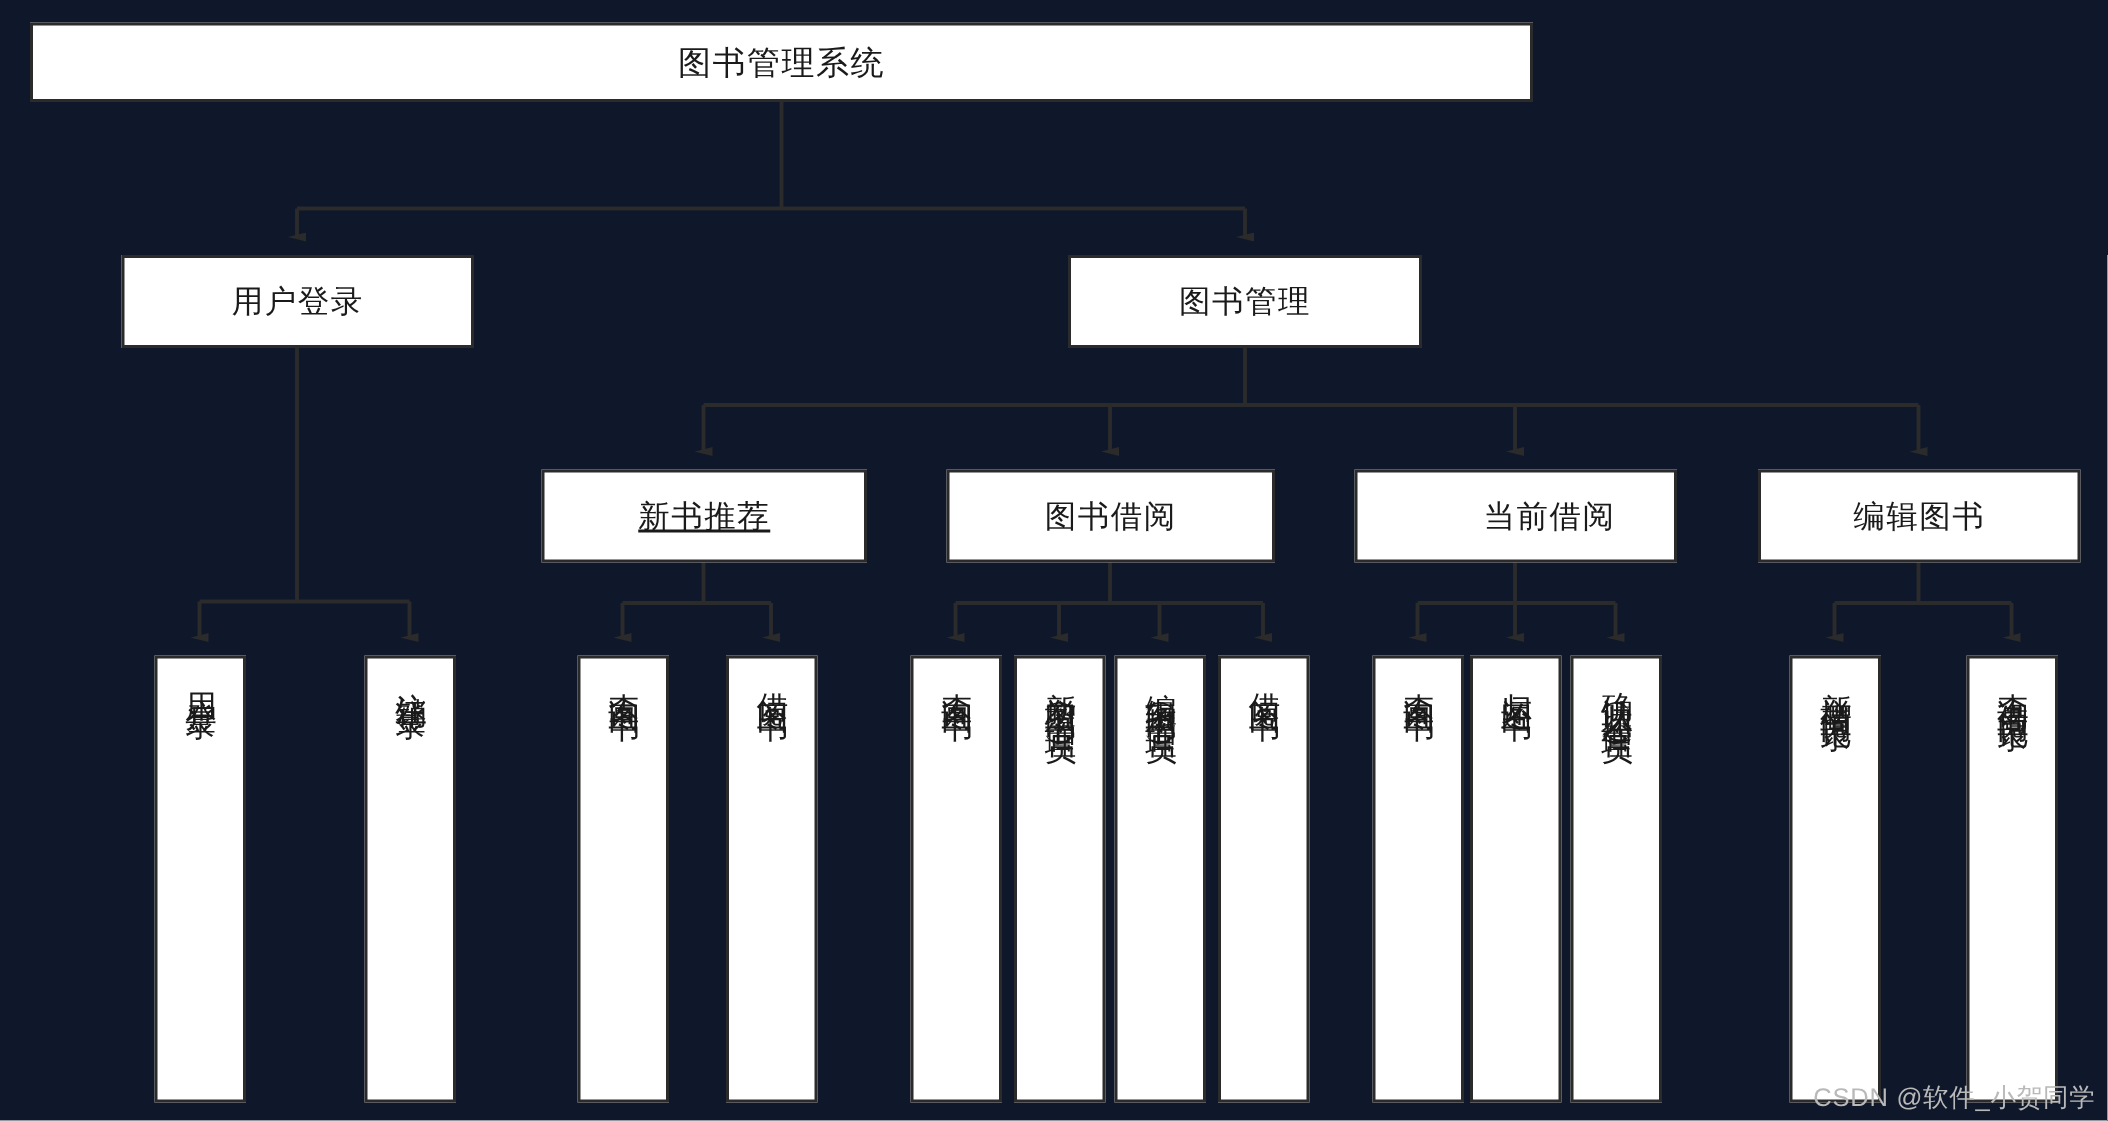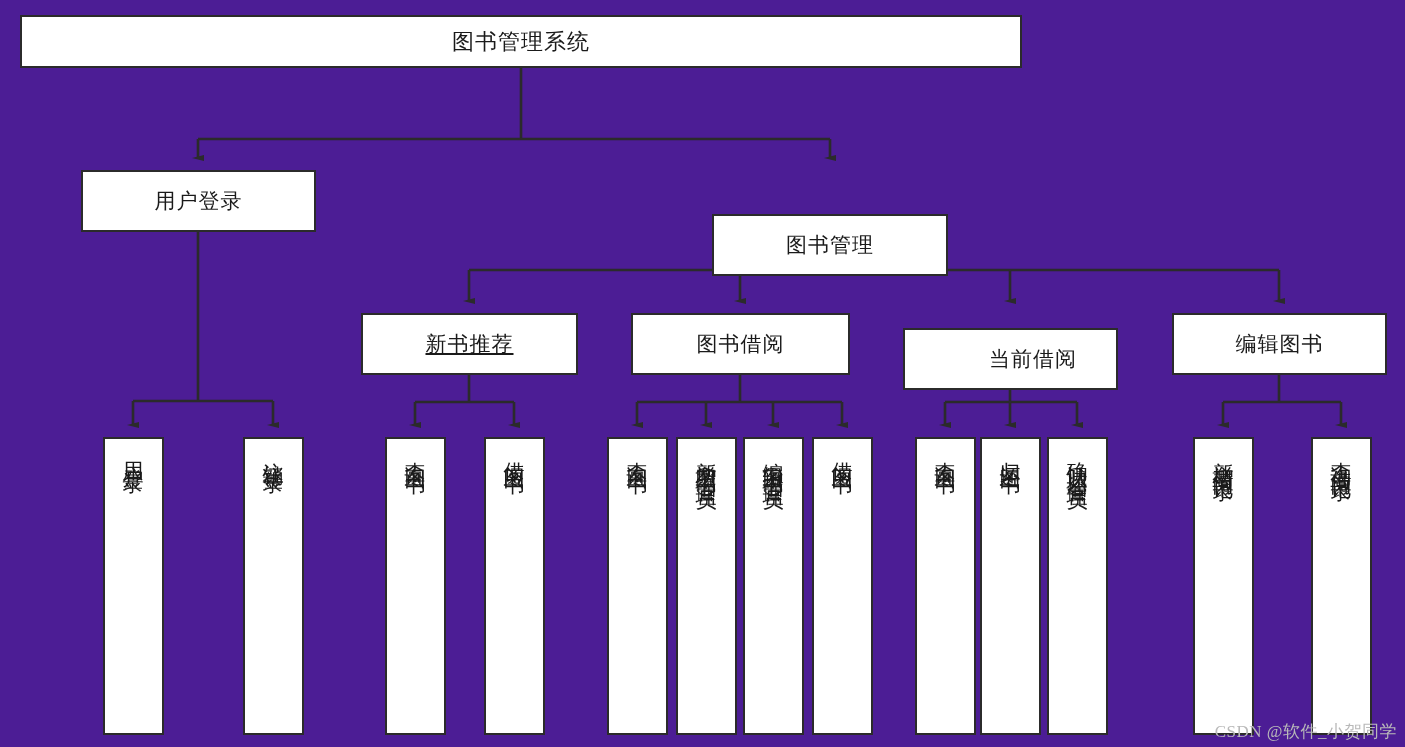--- a/index.html
+++ b/index.html
@@ -7,21 +7,21 @@
     padding: 0;
     background: #ffffff;
   }
   body {
     font-family: "Liberation Sans", "DejaVu Sans", sans-serif;
   }
   #diagram-root {
     position: relative;
     width: 1405px;
     height: 747px;
-    background: #4c1d95;
+    background: #0f172a;
     overflow: hidden;
   }
   svg.edges {
     position: absolute;
     left: 0;
     top: 0;
     width: 1405px;
     height: 747px;
     pointer-events: none;
   }
@@ -58,21 +58,20 @@
   }
   .watermark {
     position: absolute;
     right: 8px;
     bottom: 4px;
     font-size: 17px;
     color: #b9b9b9;
     letter-spacing: 0.5px;
     user-select: none;
     white-space: nowrap;
-    font-family: Liberation Serif, serif;
   }
 </style>
 </head>
 <body>
 
 <div id="diagram-root">
 
   <svg class="edges" viewBox="0 0 1405 747">
     <defs>
       <marker id="arrowhead" markerWidth="10" markerHeight="12" refX="3" refY="6" orient="auto" markerUnits="userSpaceOnUse">
@@ -123,31 +122,31 @@
     </g>
   </svg>
 
   <div class="node horiz root" style="left:20px; top:15px; width:1002px; height:53px;">
     <span>图书管理系统</span>
   </div>
 
   <div class="node horiz" style="left:81px; top:170px; width:235px; height:62px;">
     <span>用户登录</span>
   </div>
-  <div class="node horiz" style="left:712px; top:170px; width:236px; height:62px;margin-top:44px;">
+  <div class="node horiz" style="left:712px; top:170px; width:236px; height:62px;">
     <span>图书管理</span>
   </div>
 
   <div class="node horiz" style="left:361px; top:313px; width:217px; height:62px;text-decoration:underline;">
     <span>新书推荐</span>
   </div>
   <div class="node horiz" style="left:631px; top:313px; width:219px; height:62px;">
     <span>图书借阅</span>
   </div>
-  <div class="node horiz" style="left:903px; top:328px; width:215px; height:62px;padding-left:45px;">
+  <div class="node horiz" style="left:903px; top:313px; width:215px; height:62px;padding-left:45px;">
     <span>当前借阅</span>
   </div>
   <div class="node horiz" style="left:1172px; top:313px; width:215px; height:62px;">
     <span>编辑图书</span>
   </div>
 
   <div class="node vert" style="left:103px; top:437px; width:61px; height:298px;">
     <span class="vlabel">用户登录</span>
   </div>
   <div class="node vert" style="left:243px; top:437px; width:61px; height:298px;">

